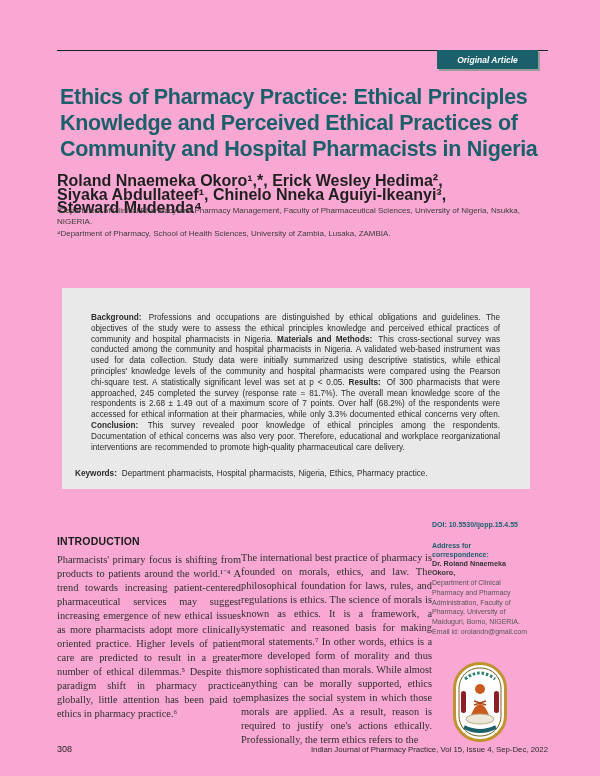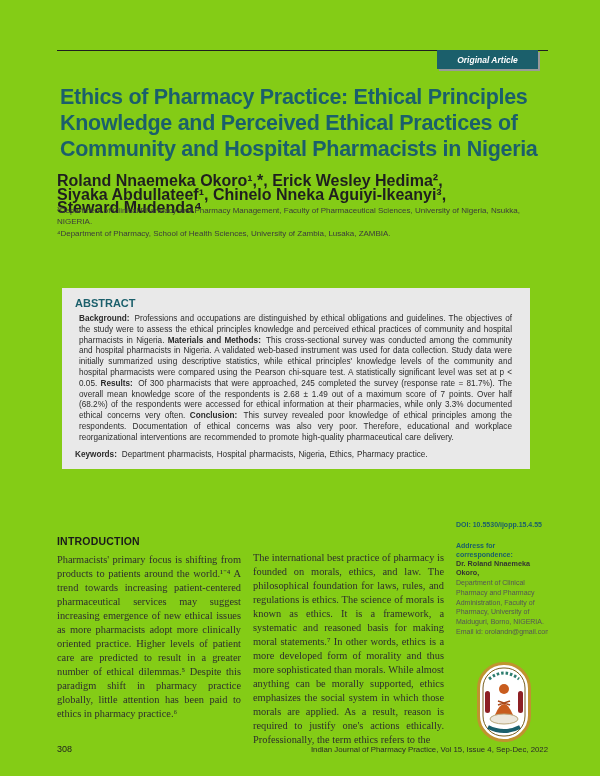--- a/index.html
+++ b/index.html
@@ -1,17 +1,17 @@
 <!DOCTYPE html>
 <html><head>
 <meta charset="utf-8">
 <style>
   html,body{margin:0;padding:0;background:#fff;}
   .page{
-    position:relative;width:600px;height:776px;background:#84cc16;
+    position:relative;width:600px;height:776px;background:#f9a8d4;
     font-family:"Liberation Sans",sans-serif;overflow:hidden;
   }
   
   .top-rule{position:absolute;left:57px;right:52px;top:50px;border-top:1.6px solid #1f1f1f;}
   .badge{
     position:absolute;top:50px;right:62px;width:101px;height:19px;
     background:#1b5f6b;color:#fff;font-style:italic;font-weight:bold;font-size:8.5px;
     display:flex;align-items:center;justify-content:center;
     box-shadow:2px 2px 0 #9a9a9a;
   }
@@ -29,28 +29,28 @@
     position:absolute;left:57px;top:205px;width:482px;
     font-size:8px;line-height:11.3px;color:#3b3b3b;
   }
   
   .abstract-box{
     position:absolute;left:62px;top:288px;width:468px;box-sizing:border-box;
     background:#e9e9e9;padding:9px 14px 9px 13px;
   }
   .abstract-heading{color:#1b5f6b;font-weight:bold;font-size:11px;margin:0 0 5px 0;}
   .abstract-text{
-    margin:4px;font-size:8.2px;line-height:10.8px;text-align:justify;color:#2b2b2b;word-spacing:0.6px;
+    margin:16px;font-size:8.2px;line-height:10.8px;text-align:justify;color:#2b2b2b;word-spacing:0.6px;
   }
   .abstract-text b{margin-right:2px;}
   .keywords{margin:6px 0 0 0;}
   
   .body-grid{
     position:absolute;left:57px;top:520px;width:491px;height:226px;
-    display:grid;grid-template-columns:184px 191px 96px;column-gap:12px;overflow:hidden;
+    display:grid;grid-template-columns:184px 191px 96px;column-gap:0;overflow:hidden;
   }
   .intro-heading{
     margin:15px 0 6px 0;font-size:10.5px;font-weight:bold;color:#1a1a1a;letter-spacing:0.2px;
   }
   .body-col p{
     margin:0;font-family:"Liberation Serif",serif;font-size:10.4px;line-height:14px;
     text-align:justify;color:#2e2e2e;
   }
   .col-mid p{margin-top:31px;}
   
@@ -80,21 +80,20 @@
   <h1 class="title" style="margin:0;">Ethics of Pharmacy Practice: Ethical Principles Knowledge and Perceived Ethical Practices of Community and Hospital Pharmacists in Nigeria</h1>
 
   <div class="authors">Roland Nnaemeka Okoro¹,*, Erick Wesley Hedima², Siyaka Abdullateef¹, Chinelo Nneka Aguiyi-Ikeanyi³, Steward Mudenda⁴</div>
 
   <div class="affiliations">
     <div>³Department of Clinical Pharmacy and Pharmacy Management, Faculty of Pharmaceutical Sciences, University of Nigeria, Nsukka, NIGERIA.</div>
     <div>⁴Department of Pharmacy, School of Health Sciences, University of Zambia, Lusaka, ZAMBIA.</div>
   </div>
 
   <div class="abstract-box">
-    <div class="abstract-heading">ABSTRACT</div>
     <p class="abstract-text"><b>Background:</b> <span>Professions and occupations are distinguished by ethical obligations and guidelines. The objectives of the study were to assess the ethical principles knowledge and perceived ethical practices of community and hospital pharmacists in Nigeria.</span> <b>Materials and Methods:</b> <span>This cross-sectional survey was conducted among the community and hospital pharmacists in Nigeria. A validated web-based instrument was used for data collection. Study data were initially summarized using descriptive statistics, while ethical principles' knowledge levels of the community and hospital pharmacists were compared using the Pearson chi-square test. A statistically significant level was set at p &lt; 0.05.</span> <b>Results:</b> <span>Of 300 pharmacists that were approached, 245 completed the survey (response rate = 81.7%). The overall mean knowledge score of the respondents is 2.68 ± 1.49 out of a maximum score of 7 points. Over half (68.2%) of the respondents were accessed for ethical information at their pharmacies, while only 3.3% documented ethical concerns very often.</span> <b>Conclusion:</b> <span>This survey revealed poor knowledge of ethical principles among the respondents. Documentation of ethical concerns was also very poor. Therefore, educational and workplace reorganizational interventions are recommended to promote high-quality pharmaceutical care delivery.</span></p>
     <p class="abstract-text keywords"><b>Keywords:</b> <span>Department pharmacists, Hospital pharmacists, Nigeria, Ethics, Pharmacy practice.</span></p>
   </div>
 
   <div class="body-grid">
 
     <div class="body-col col-left">
       <h2 class="intro-heading">INTRODUCTION</h2>
       <p>Pharmacists' primary focus is shifting from products to patients around the world.¹⁻⁴ A trend towards increasing patient-centered pharmaceutical services may suggest increasing emergence of new ethical issues as more pharmacists adopt more clinically oriented practice. Higher levels of patient care are predicted to result in a greater number of ethical dilemmas.⁵ Despite this paradigm shift in pharmacy practice globally, little attention has been paid to ethics in pharmacy practice.⁶</p>
     </div>

